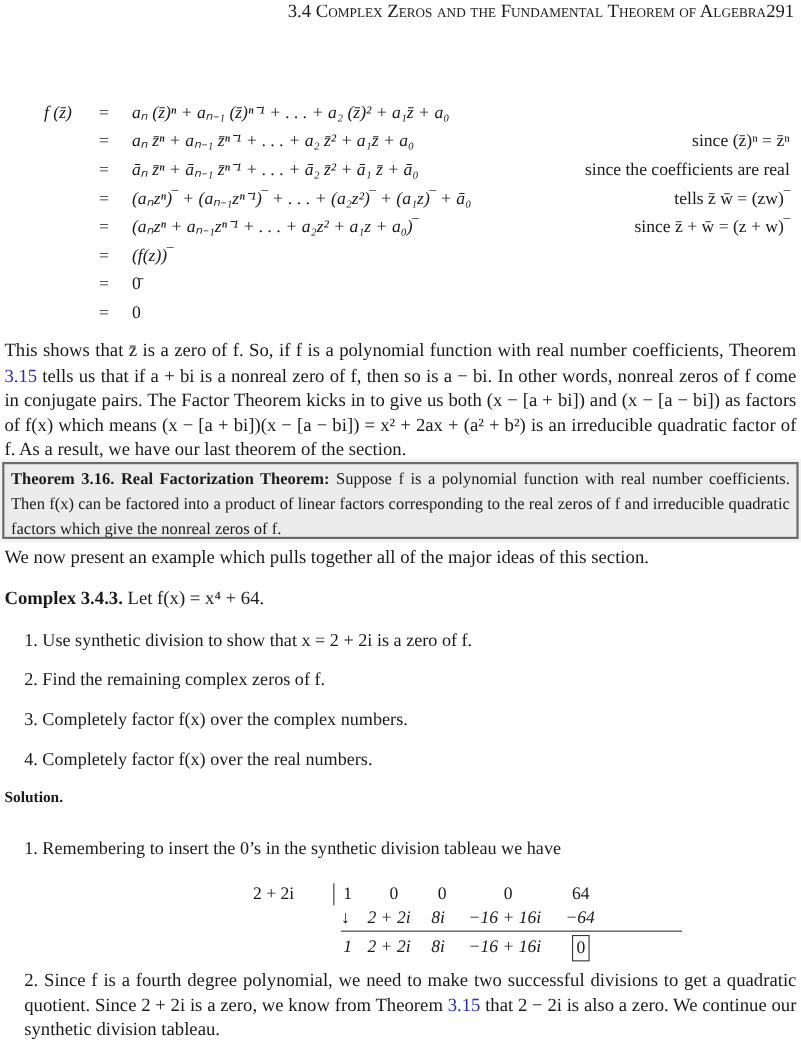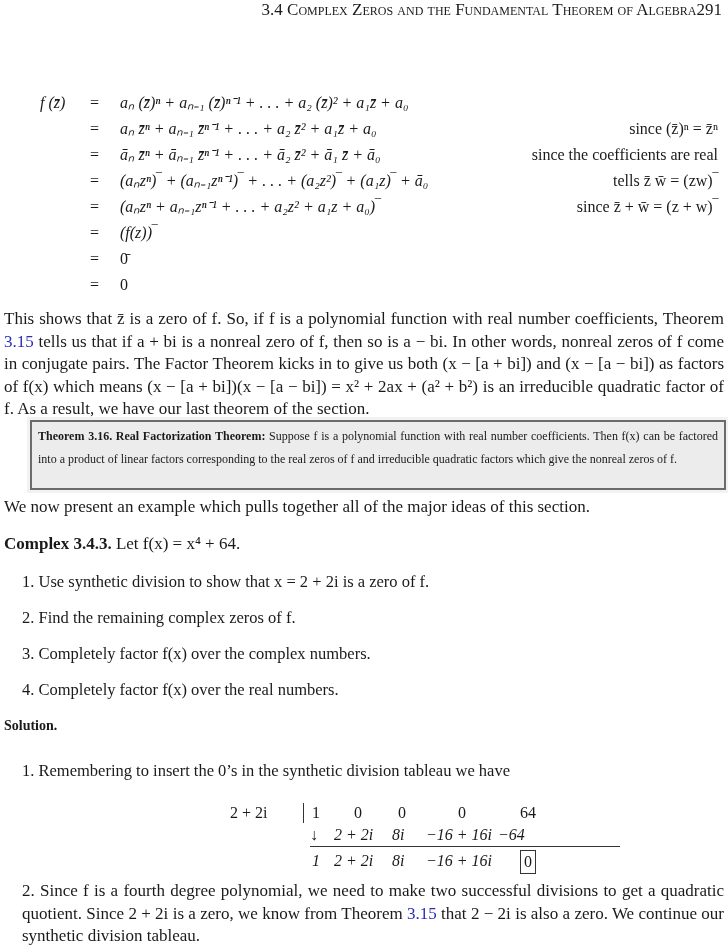--- a/index.html
+++ b/index.html
@@ -18,22 +18,22 @@
   .eq-eq { left:90px; }
   .eq-rhs { left:120px; }
   .eq-note { right:10px; text-align:right; }
   i, .it { font-style:italic; }
   .para { position:absolute; left:4px; right:4px;
     font-family:"Liberation Serif", serif; font-size:17px; line-height:22.5px;
     text-align:justify; }
   .link { color:#2b2bb8; }
   .theorem-box { position:absolute; left:2px; right:2px; top:420px; height:70px;
     background:#ececec; border:2px solid #6b6b6b; box-sizing:border-box;
-    padding:3px 6px; font-family:"Liberation Serif", serif; font-size:12px; line-height:22.5px;
-    text-align:justify; box-shadow: 0 0 0 3px #f2f2f2; margin-left: 28px; }
+    padding:3px 6px; font-family:"Liberation Serif", serif; font-size:15px; line-height:22.5px;
+    text-align:justify; box-shadow: 0 0 0 3px #f2f2f2; }
   b { font-weight:bold; }
   .list-item { position:absolute; left:22px; font-family:"Liberation Serif", serif; font-size:16.5px; line-height:22px;text-align:right; }
   .solution { position:absolute; left:4px; top:718px; font-family:"Liberation Serif", serif; font-weight:bold; font-size:14px; }
   .tableau { position:absolute; left:230px; top:800px; font-family:"Liberation Serif", serif; font-size:16px; }
   .tab-row { position:absolute; height:22px; line-height:22px; white-space:nowrap; }
   .tab-cell { position:absolute; text-align:right; }
   .divider-v { position:absolute; left:73px; top:3px; width:1px; height:20px; background:#333; }
   .divider-h { position:absolute; left:80px; top:48px; width:310px; height:1px; background:#333; }
   .boxed { border:1px solid #333; padding:0 3px; }
 </style>
@@ -109,21 +109,21 @@
     <span class="tab-cell" style="left:124px">0</span>
     <span class="tab-cell" style="left:168px">0</span>
     <span class="tab-cell" style="left:228px">0</span>
     <span class="tab-cell" style="left:290px">64</span>
   </div>
   <div class="tab-row it" style="top:24px;left:0;width:400px">
     <span class="tab-cell" style="left:80px">↓</span>
     <span class="tab-cell" style="left:104px">2 + 2i</span>
     <span class="tab-cell" style="left:162px">8i</span>
     <span class="tab-cell" style="left:196px">−16 + 16i</span>
-    <span class="tab-cell" style="left:268px">−64</span>
+    <span class="tab-cell" style="left:284px">−64</span>
   </div>
   <div class="tab-row it" style="top:50px;left:0;width:400px">
     <span class="tab-cell" style="left:82px">1</span>
     <span class="tab-cell" style="left:104px">2 + 2i</span>
     <span class="tab-cell" style="left:162px">8i</span>
     <span class="tab-cell" style="left:196px">−16 + 16i</span>
     <span class="tab-cell boxed" style="left:290px;font-style:normal">0</span>
   </div>
 </div>
 

